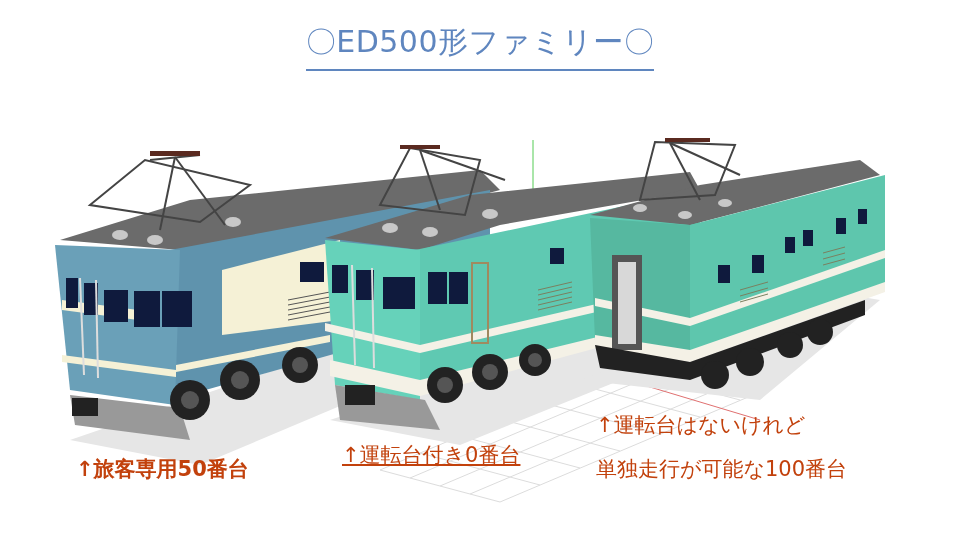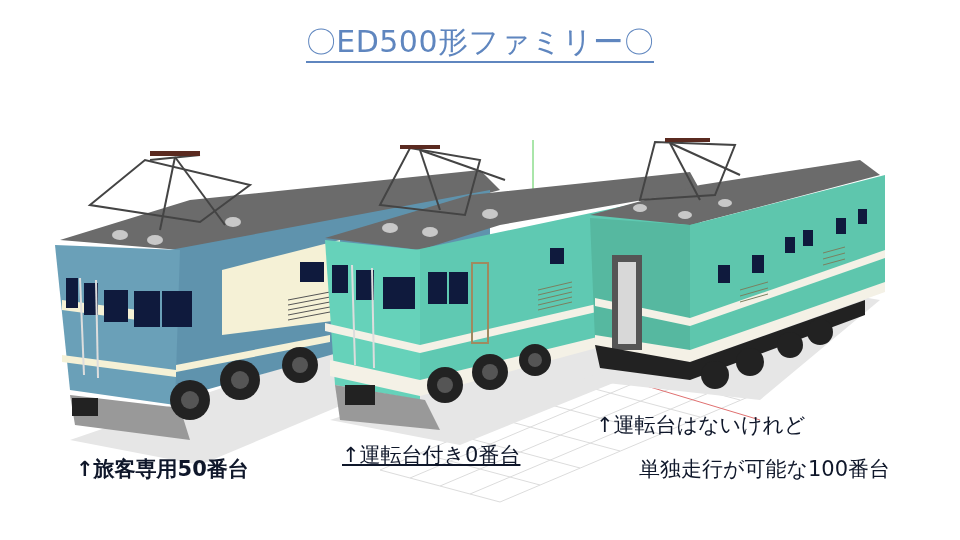--- a/index.html
+++ b/index.html
@@ -1,24 +1,24 @@
 <!DOCTYPE html>
 <html><head>
 <meta charset="utf-8">
 <style>
   html,body{margin:0;padding:0;background:#ffffff;}
   body{width:960px;height:540px;position:relative;overflow:hidden;font-family:"DejaVu Sans","Liberation Sans",sans-serif;}
   .title{position:absolute;left:0;top:22px;width:960px;text-align:center;font-size:30px;color:#5f86bf;letter-spacing:0.5px;}
-  .title span{border-bottom:2px solid #5f86bf;padding-bottom:2px;}
+  .title span{border-bottom:2px solid #5f86bf;padding-bottom:10px;}
   .scene{position:absolute;left:0;top:0;width:960px;height:540px;}
-  .caption{position:absolute;font-size:21px;color:#0f172a;white-space:nowrap;}
+  .caption{position:absolute;font-size:21px;color:#c2410c;white-space:nowrap;}
   .cap1{left:76px;top:455px;font-weight:bold;}
   .cap2{left:342px;top:441px;text-decoration:underline;}
   .cap3a{left:596px;top:411px;}
-  .cap3b{left:596px;top:455px;margin-left:43px;}
+  .cap3b{left:596px;top:455px;}
 </style>
 </head>
 <body>
 
 <div class="title"><span>〇ED500形ファミリー〇</span></div>
 
 <svg class="scene" viewBox="0 0 960 540" xmlns="http://www.w3.org/2000/svg">
 
   <g stroke="#dcdcdc" stroke-width="1" fill="none">
     <path d="M380 470 L640 360 M410 478 L670 368 M440 486 L700 376 M470 494 L730 384 M500 502 L760 392"></path>

